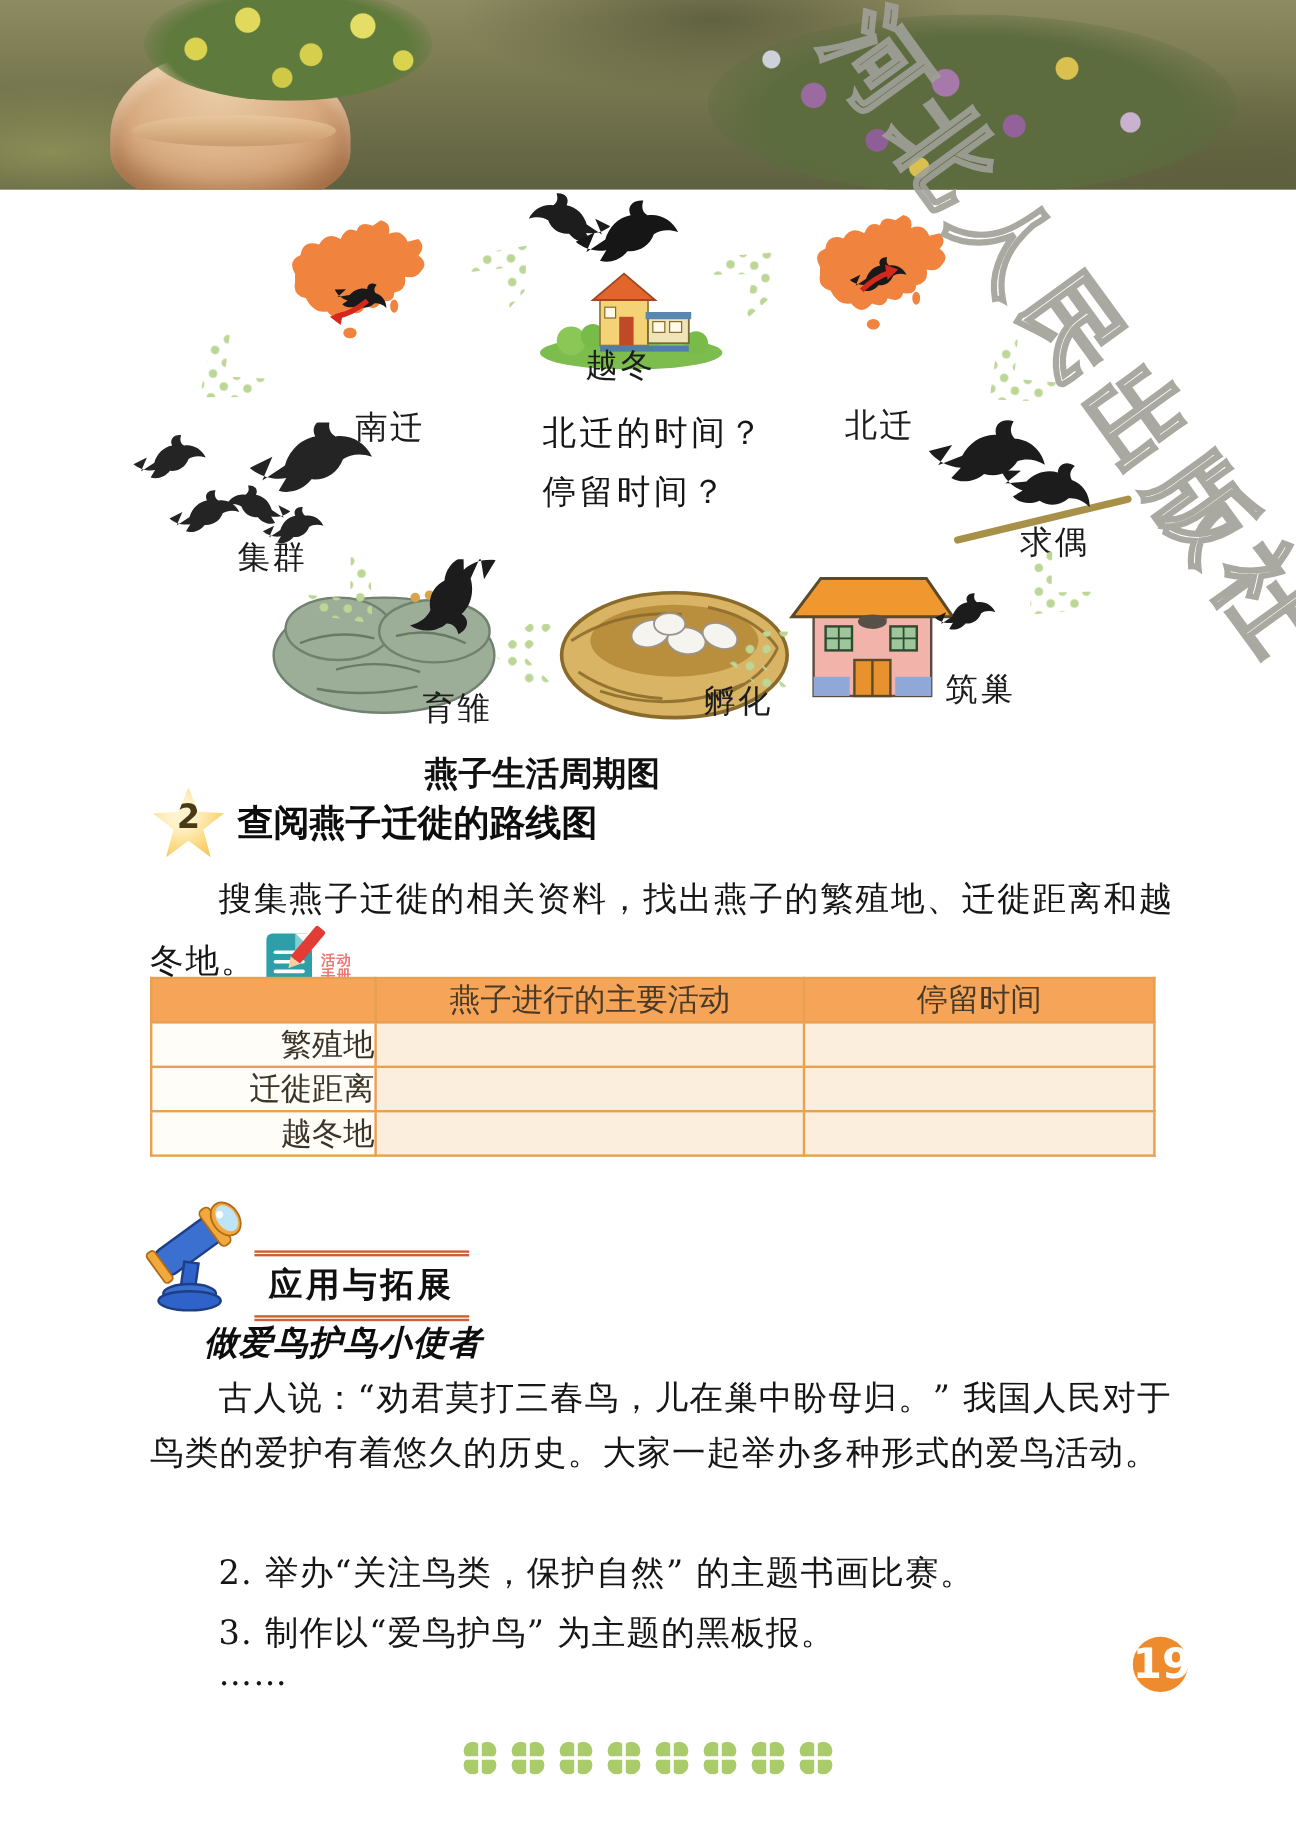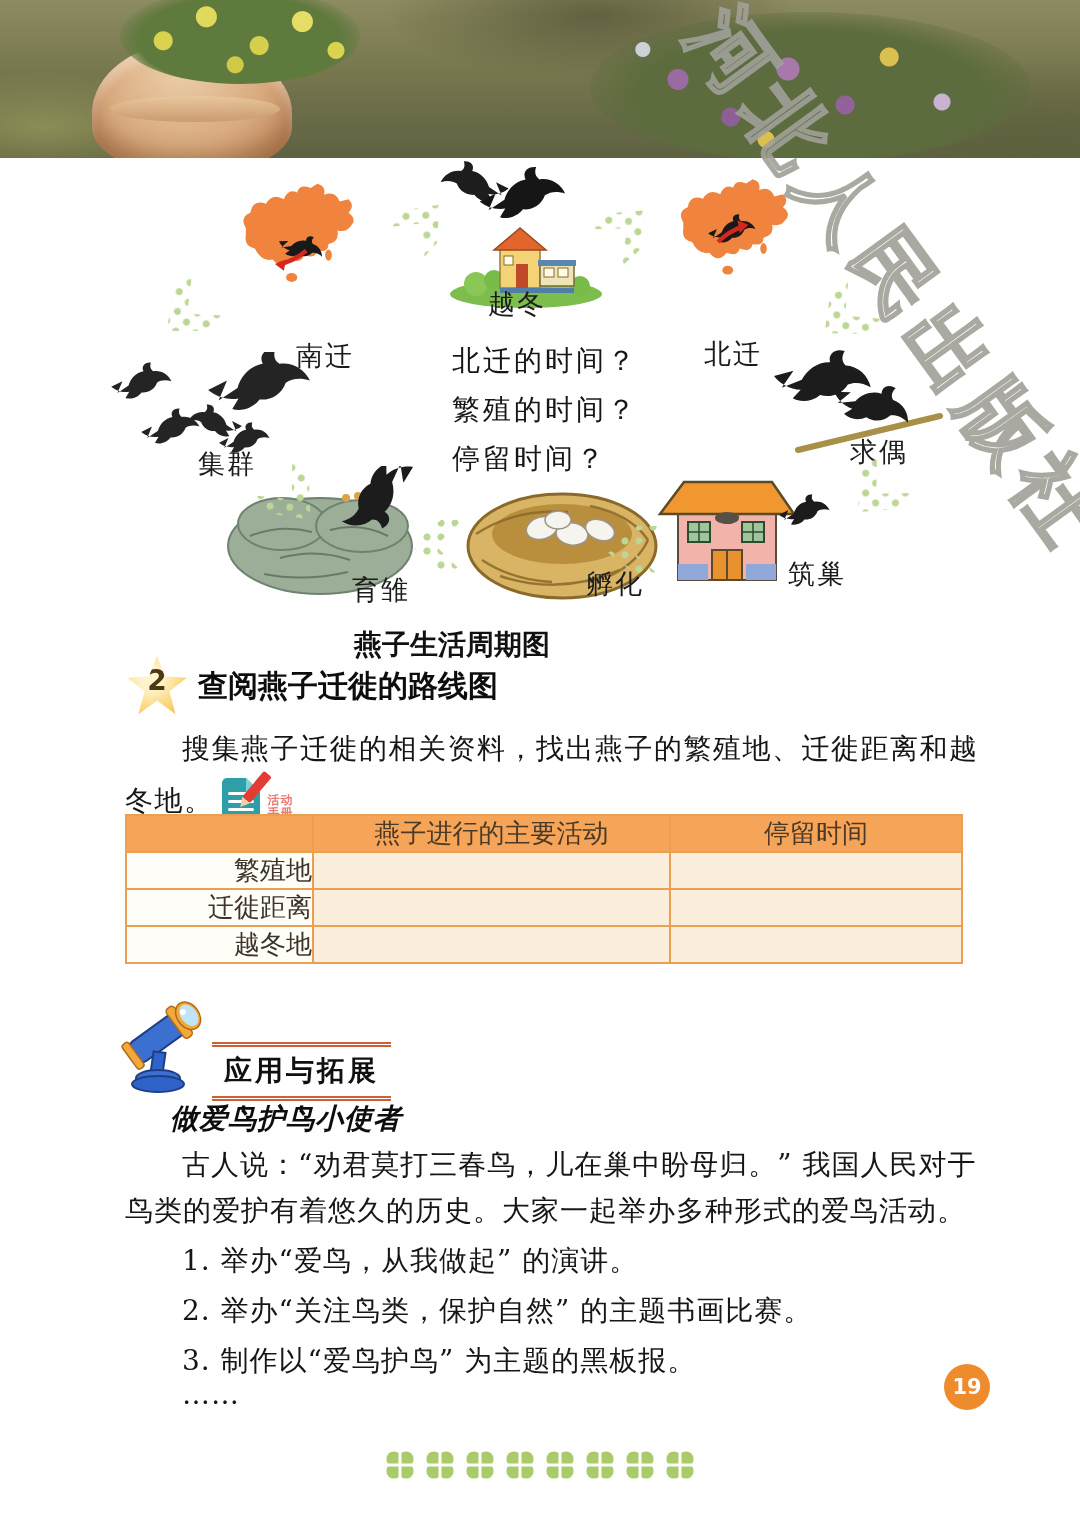--- a/index.html
+++ b/index.html
@@ -95,21 +95,21 @@
   .banner{position:absolute;left:212px;top:1042px;padding:5px 12px 6px;
      border-top:5px double #cf5f35;border-bottom:5px double #cf5f35;
      font-family:"DejaVu Sans", sans-serif;font-weight:bold;font-size:28px;color:#101010;letter-spacing:3px;}
   .sec3-subtitle{position:absolute;left:170px;top:1100px;font-family:"DejaVu Sans", sans-serif;
      font-weight:bold;font-size:28px;color:#0d0d0d;letter-spacing:1px;font-style:italic;}
   .para{position:absolute;font-size:28px;letter-spacing:1px;color:#161616;}
 
   
   .page-badge{position:absolute;left:944px;top:1364px;width:46px;height:46px;border-radius:50%;
      background:#ee8c2d;color:#fff;font-family:"DejaVu Sans", sans-serif;font-weight:bold;
-     font-size:21px;text-align:center;line-height:46px;}
+     font-size:35px;text-align:center;line-height:46px;}
   .footer{position:absolute;left:0;top:1450px;width:1080px;display:flex;align-items:center;justify-content:center;gap:10px;}
   .footer .title{font-family:"DejaVu Sans", sans-serif;font-weight:bold;font-size:28px;color:#333;
      margin:0 26px;letter-spacing:2px;}
   .clover{width:30px;height:30px;color:#a9cb69;}
 
   svg{display:block}
   .abs{position:absolute}
 </style>
 </head>
 <body>
@@ -188,21 +188,20 @@
         <use href="#swallow" width="100" height="70"></use>
       </g>
     <path d="M48,60 Q58,50 70,46" stroke="#d4281e" stroke-width="4" fill="none"></path>
     <path d="M66,40 L76,44 L68,52 Z" fill="#d4281e"></path>
   </svg>
 
   <div class="diagram-label" style="left:296px;top:338px">南迁</div>
   <div class="diagram-label" style="left:704px;top:336px">北迁</div>
   <div class="questions">
     <div>北迁的时间？</div>
-    <div>繁殖的时间？</div>
     <div>停留时间？</div>
   </div>
 
   <svg class="abs" style="left:110px;top:352px" width="230" height="120" viewBox="0 0 230 120">
     <g fill="#242424">
       <use href="#swallow" width="100" height="70" transform="translate(0,10) scale(0.62)"></use>
       <use href="#swallow" width="100" height="70" transform="translate(96,-4) scale(1.05)"></use>
       <use href="#swallow" width="100" height="70" transform="translate(78,52) scale(0.55) scale(-1,1) translate(-100,0)"></use>
       <use href="#swallow" width="100" height="70" transform="translate(108,70) scale(0.52)"></use>
       <use href="#swallow" width="100" height="70" transform="translate(30,56) scale(0.6)"></use>
@@ -349,21 +348,20 @@
     </g>
     <rect x="44" y="62" width="12" height="22" fill="#2f63c9" stroke="#1e3e86" stroke-width="2" transform="rotate(8 50 73)"></rect>
     <ellipse cx="50" cy="88" rx="22" ry="8" fill="#3b6fd0" stroke="#1e3e86" stroke-width="2"></ellipse>
     <ellipse cx="50" cy="94" rx="26" ry="8" fill="#2f63c9" stroke="#1e3e86" stroke-width="2"></ellipse>
   </svg>
   <div class="banner">应用与拓展</div>
 
   <div class="sec3-subtitle">做爱鸟护鸟小使者</div>
   <div class="para" style="left:182px;top:1146px">古人说：“劝君莫打三春鸟，儿在巢中盼母归。” 我国人民对于</div>
   <div class="para" style="left:125px;top:1192px">鸟类的爱护有着悠久的历史。大家一起举办多种形式的爱鸟活动。</div>
-  <div class="para" style="left:182px;top:1242px">1. 举办“爱鸟，从我做起” 的演讲。</div>
   <div class="para" style="left:182px;top:1292px">2. 举办“关注鸟类，保护自然” 的主题书画比赛。</div>
   <div class="para" style="left:182px;top:1342px">3. 制作以“爱鸟护鸟” 为主题的黑板报。</div>
   <div class="para" style="left:182px;top:1378px">……</div>
 
   <div class="page-badge">19</div>
 
   <div class="footer">
     <svg class="clover">
         <use href="#cloverSym" width="30" height="30"></use>
       </svg>

